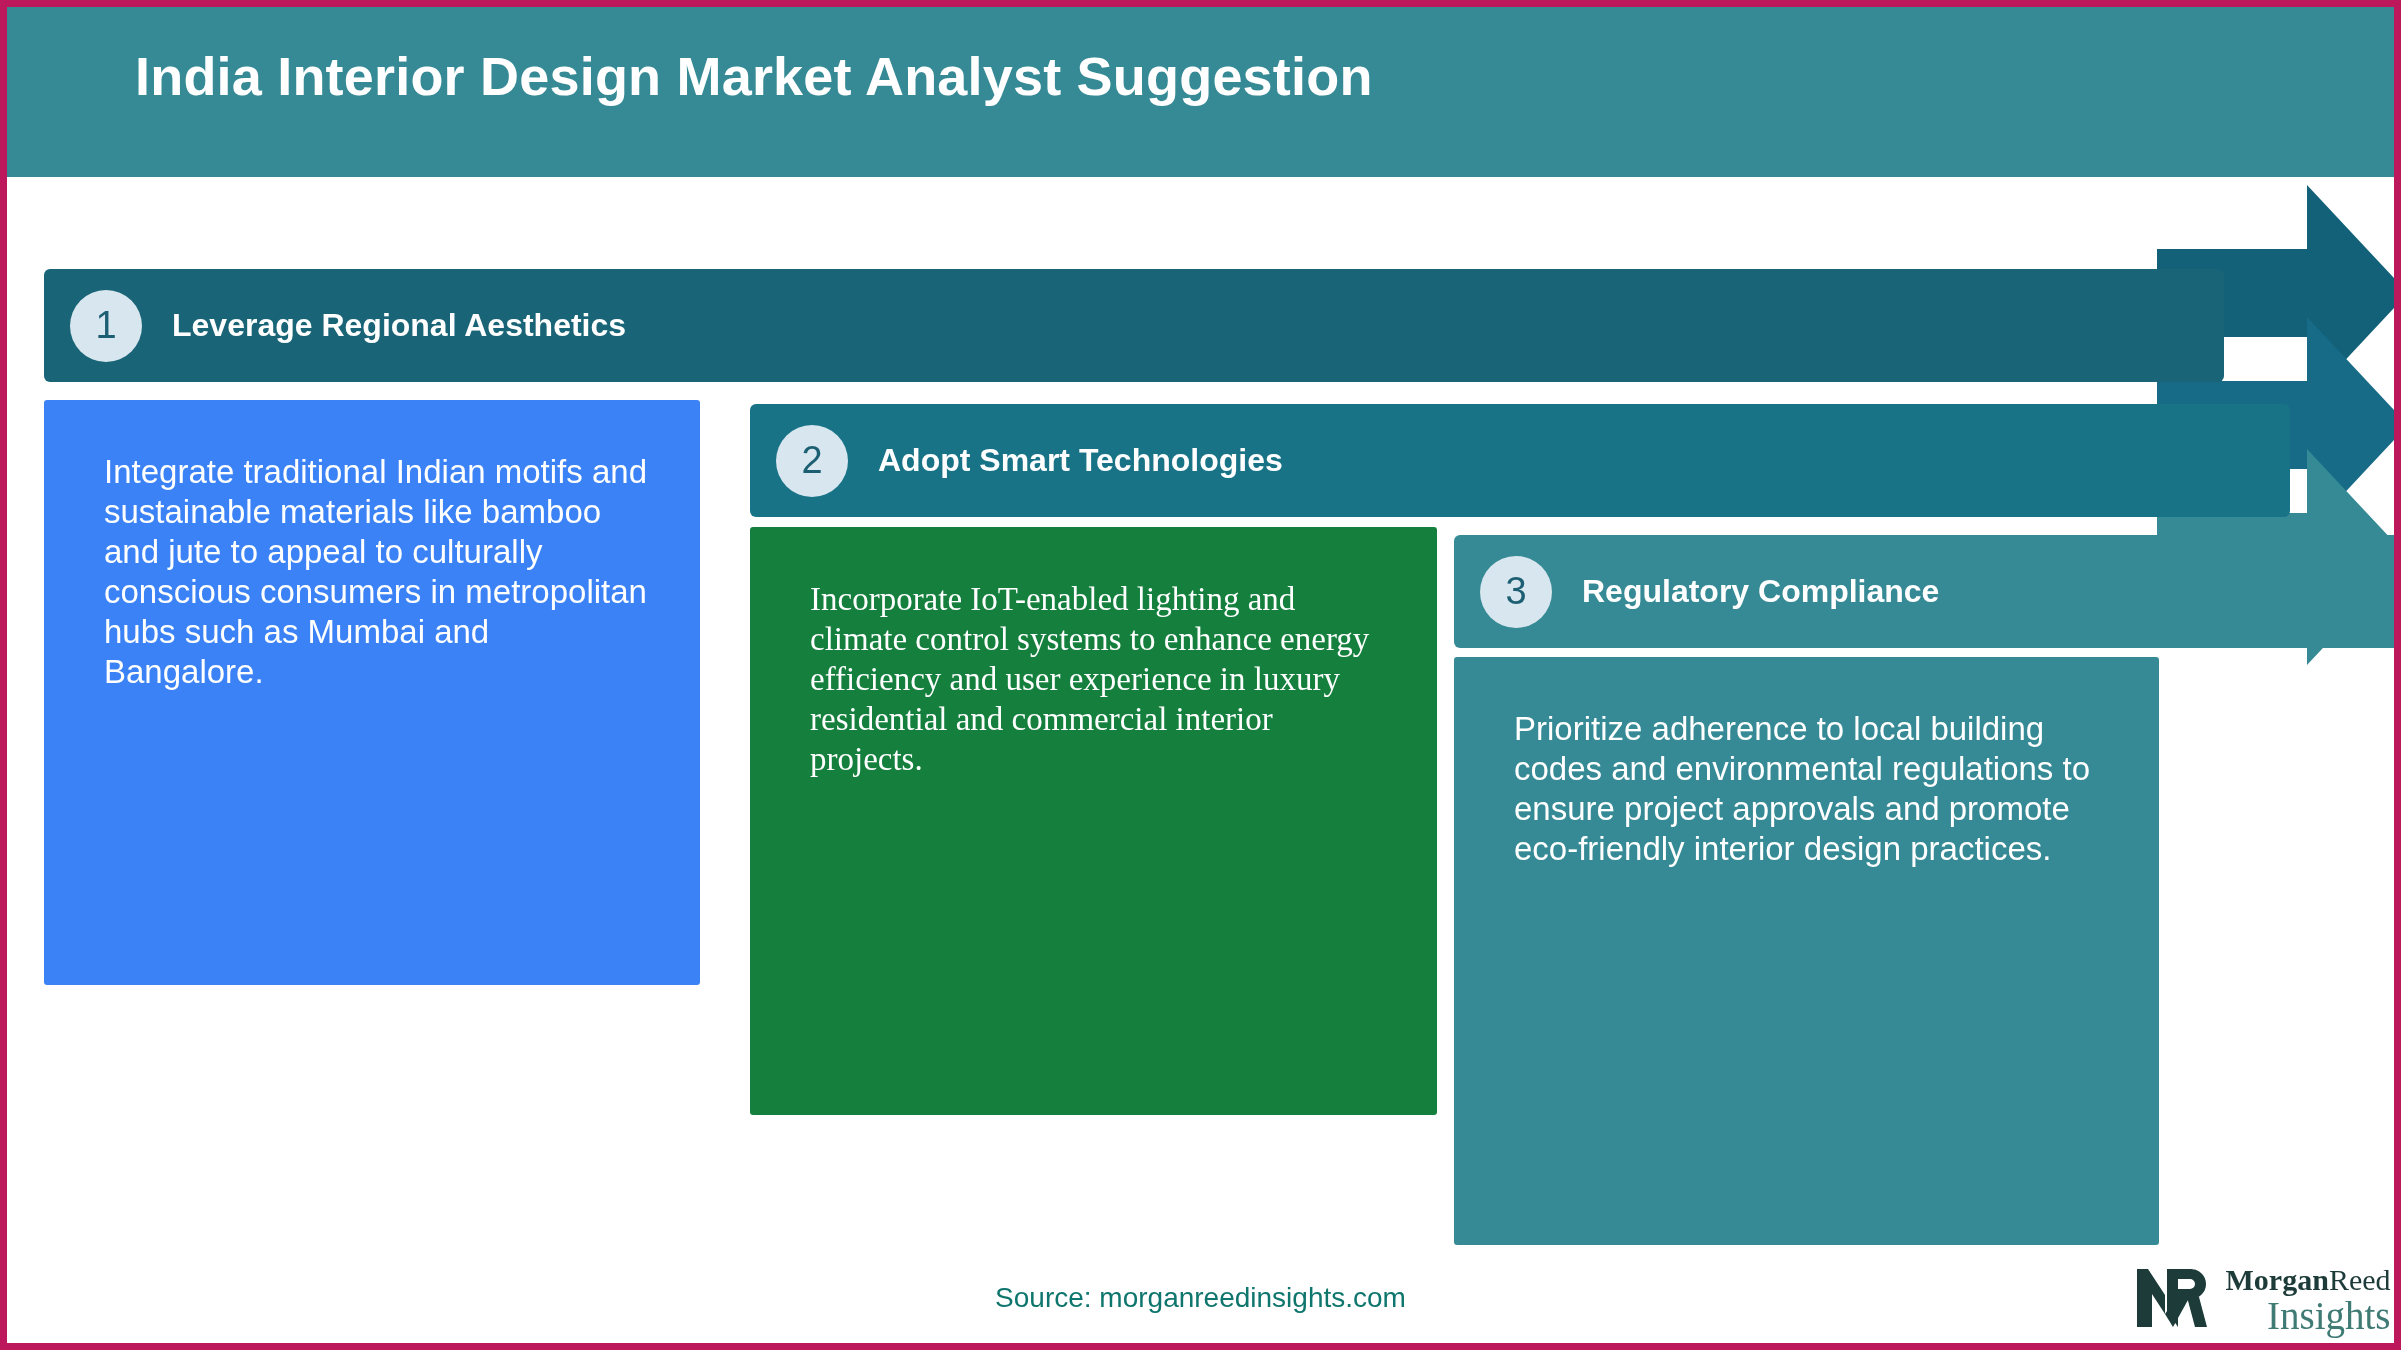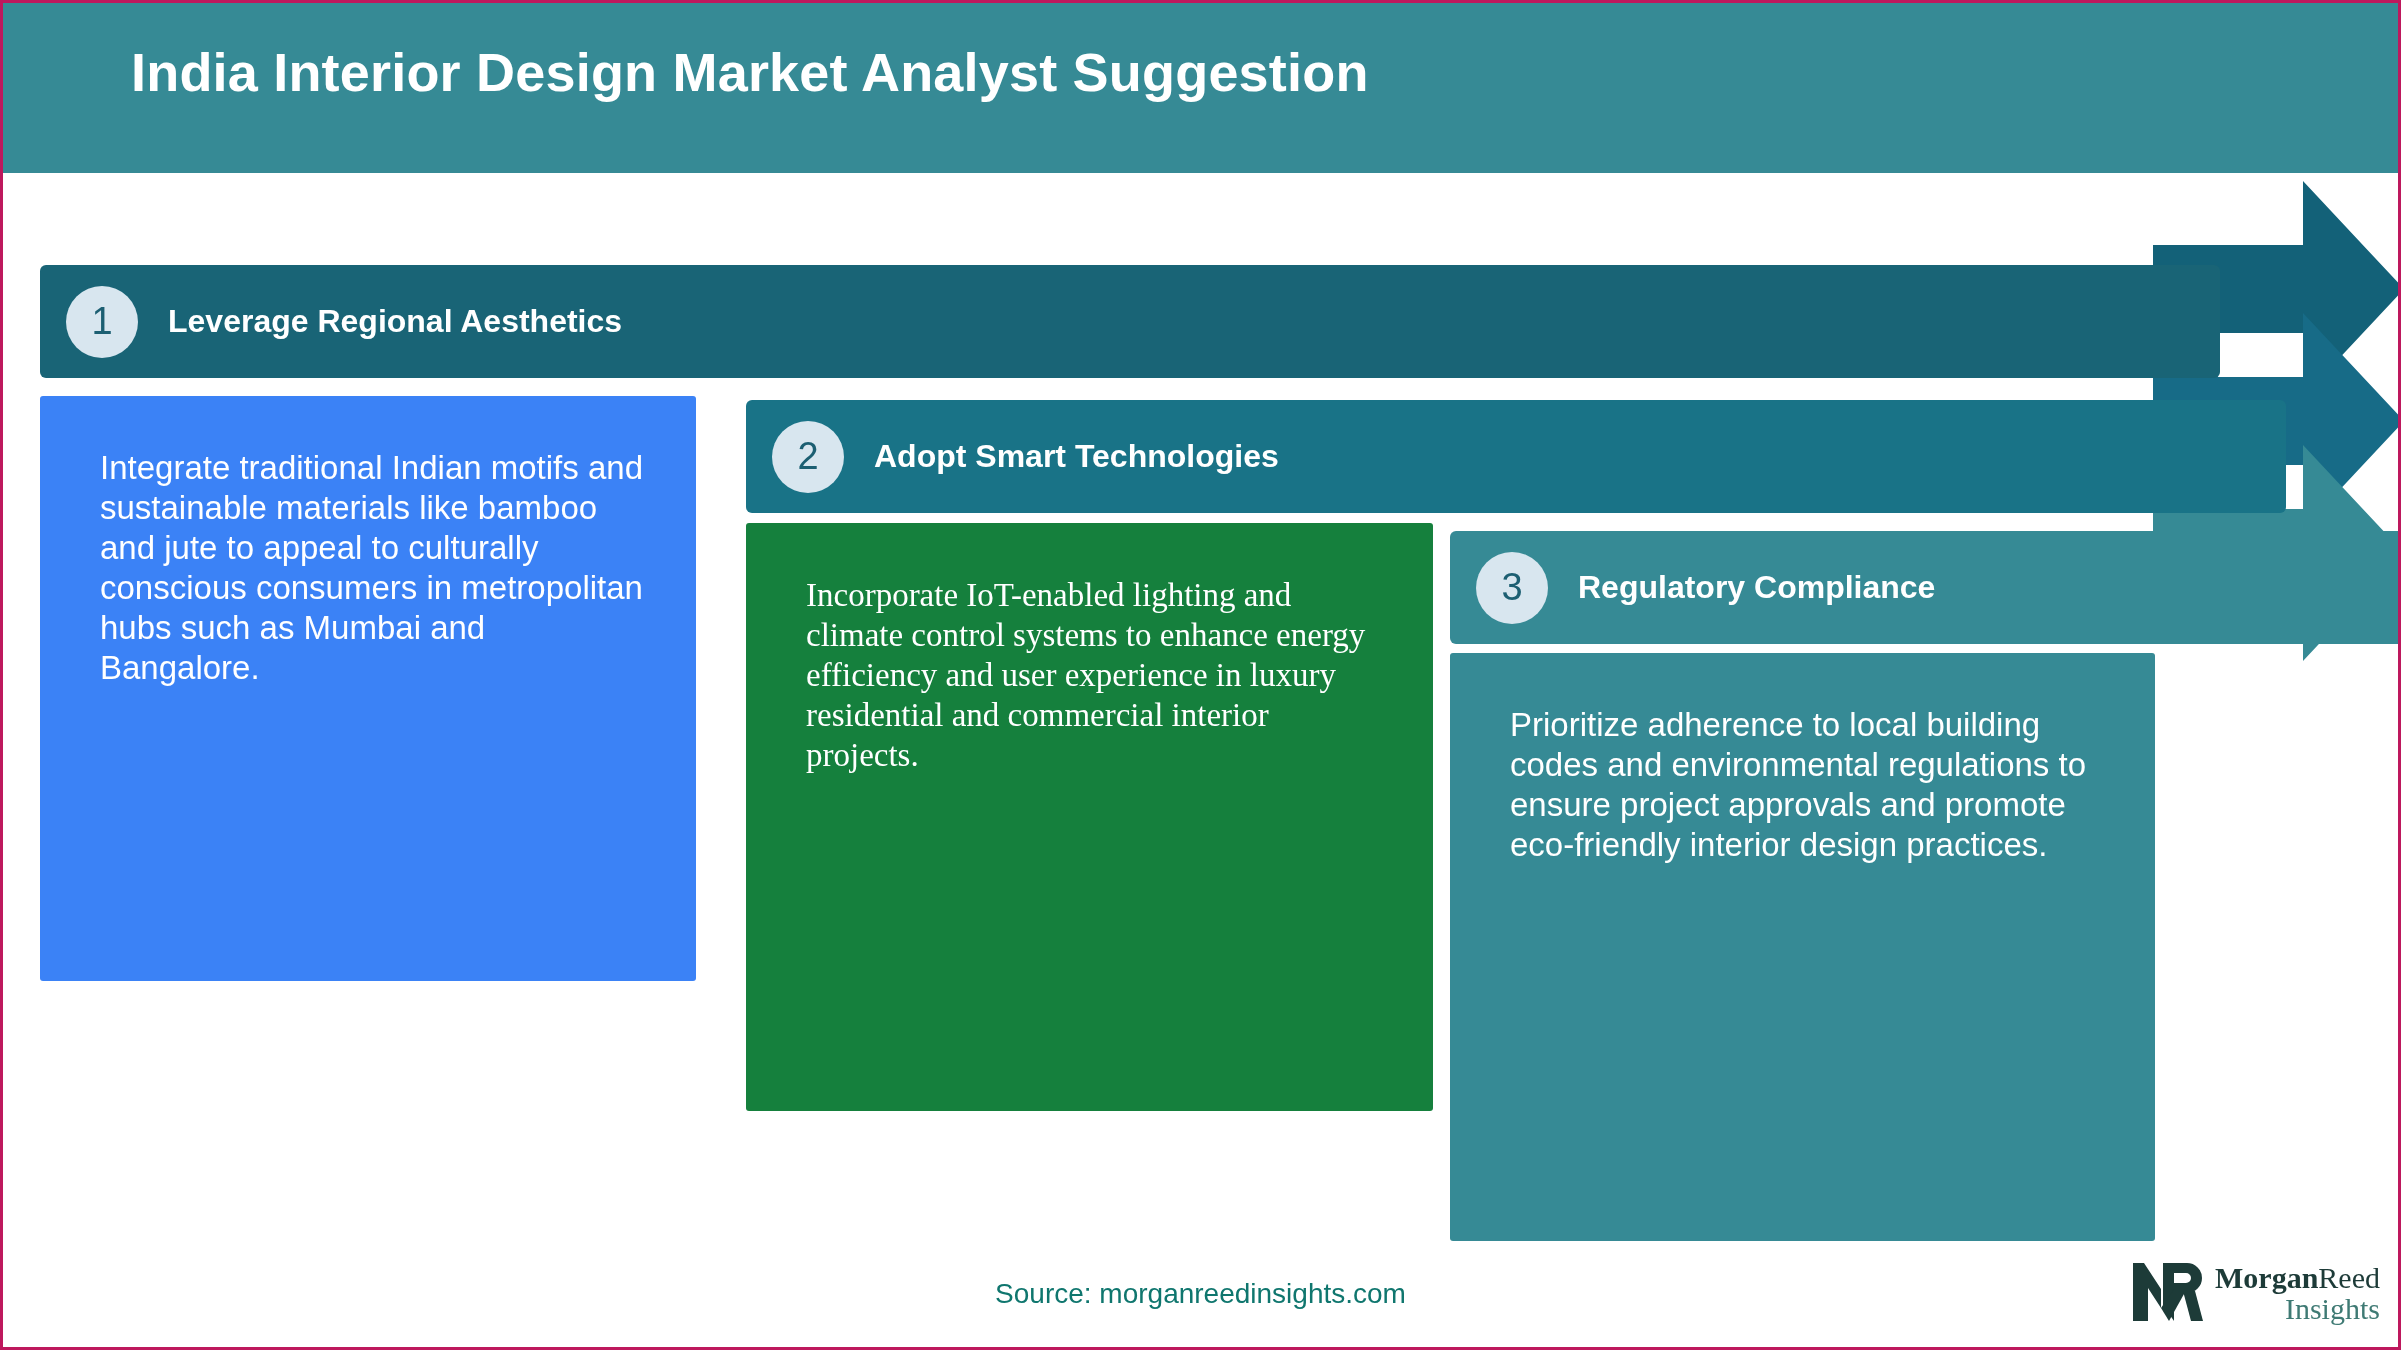--- a/index.html
+++ b/index.html
@@ -11,21 +11,21 @@
     width: 2401px;
     height: 1350px;
     font-family: "Liberation Sans", sans-serif;
     overflow: hidden;
     position: relative;
   }
   .page {
     position: absolute;
     inset: 0;
     background: #ffffff;
-    border: 3px solid #be185d;
+    border: 7px solid #be185d;
     box-sizing: border-box;
     overflow: hidden;
   }
 
   
   .header-band {
     position: absolute;
     left: 0;
     top: 0;
     width: 2401px;
@@ -128,21 +128,21 @@
   .logo-words {
     display: flex;
     flex-direction: column;
     line-height: 1.02;
     font-family: "Liberation Serif", serif;
     align-items: flex-end;
   }
   .logo-line1 { font-size: 30px; color: #1d3b38; }
   .logo-line1 b { font-weight: bold; }
   .logo-line1 span.reed { font-weight: normal; }
-  .logo-line2 { font-size: 30px; color: #3f7a74; margin-left: 48px; }
+  .logo-line2 { font-size: 39px; color: #3f7a74; margin-left: 48px; }
 </style>
 </head>
 <body>
 
 <div class="page">
 
   <div class="header-band"></div>
   <div class="header-title">India Interior Design Market Analyst Suggestion</div>
 
   <div class="arrow" style="left:2150px; top:178px;">

